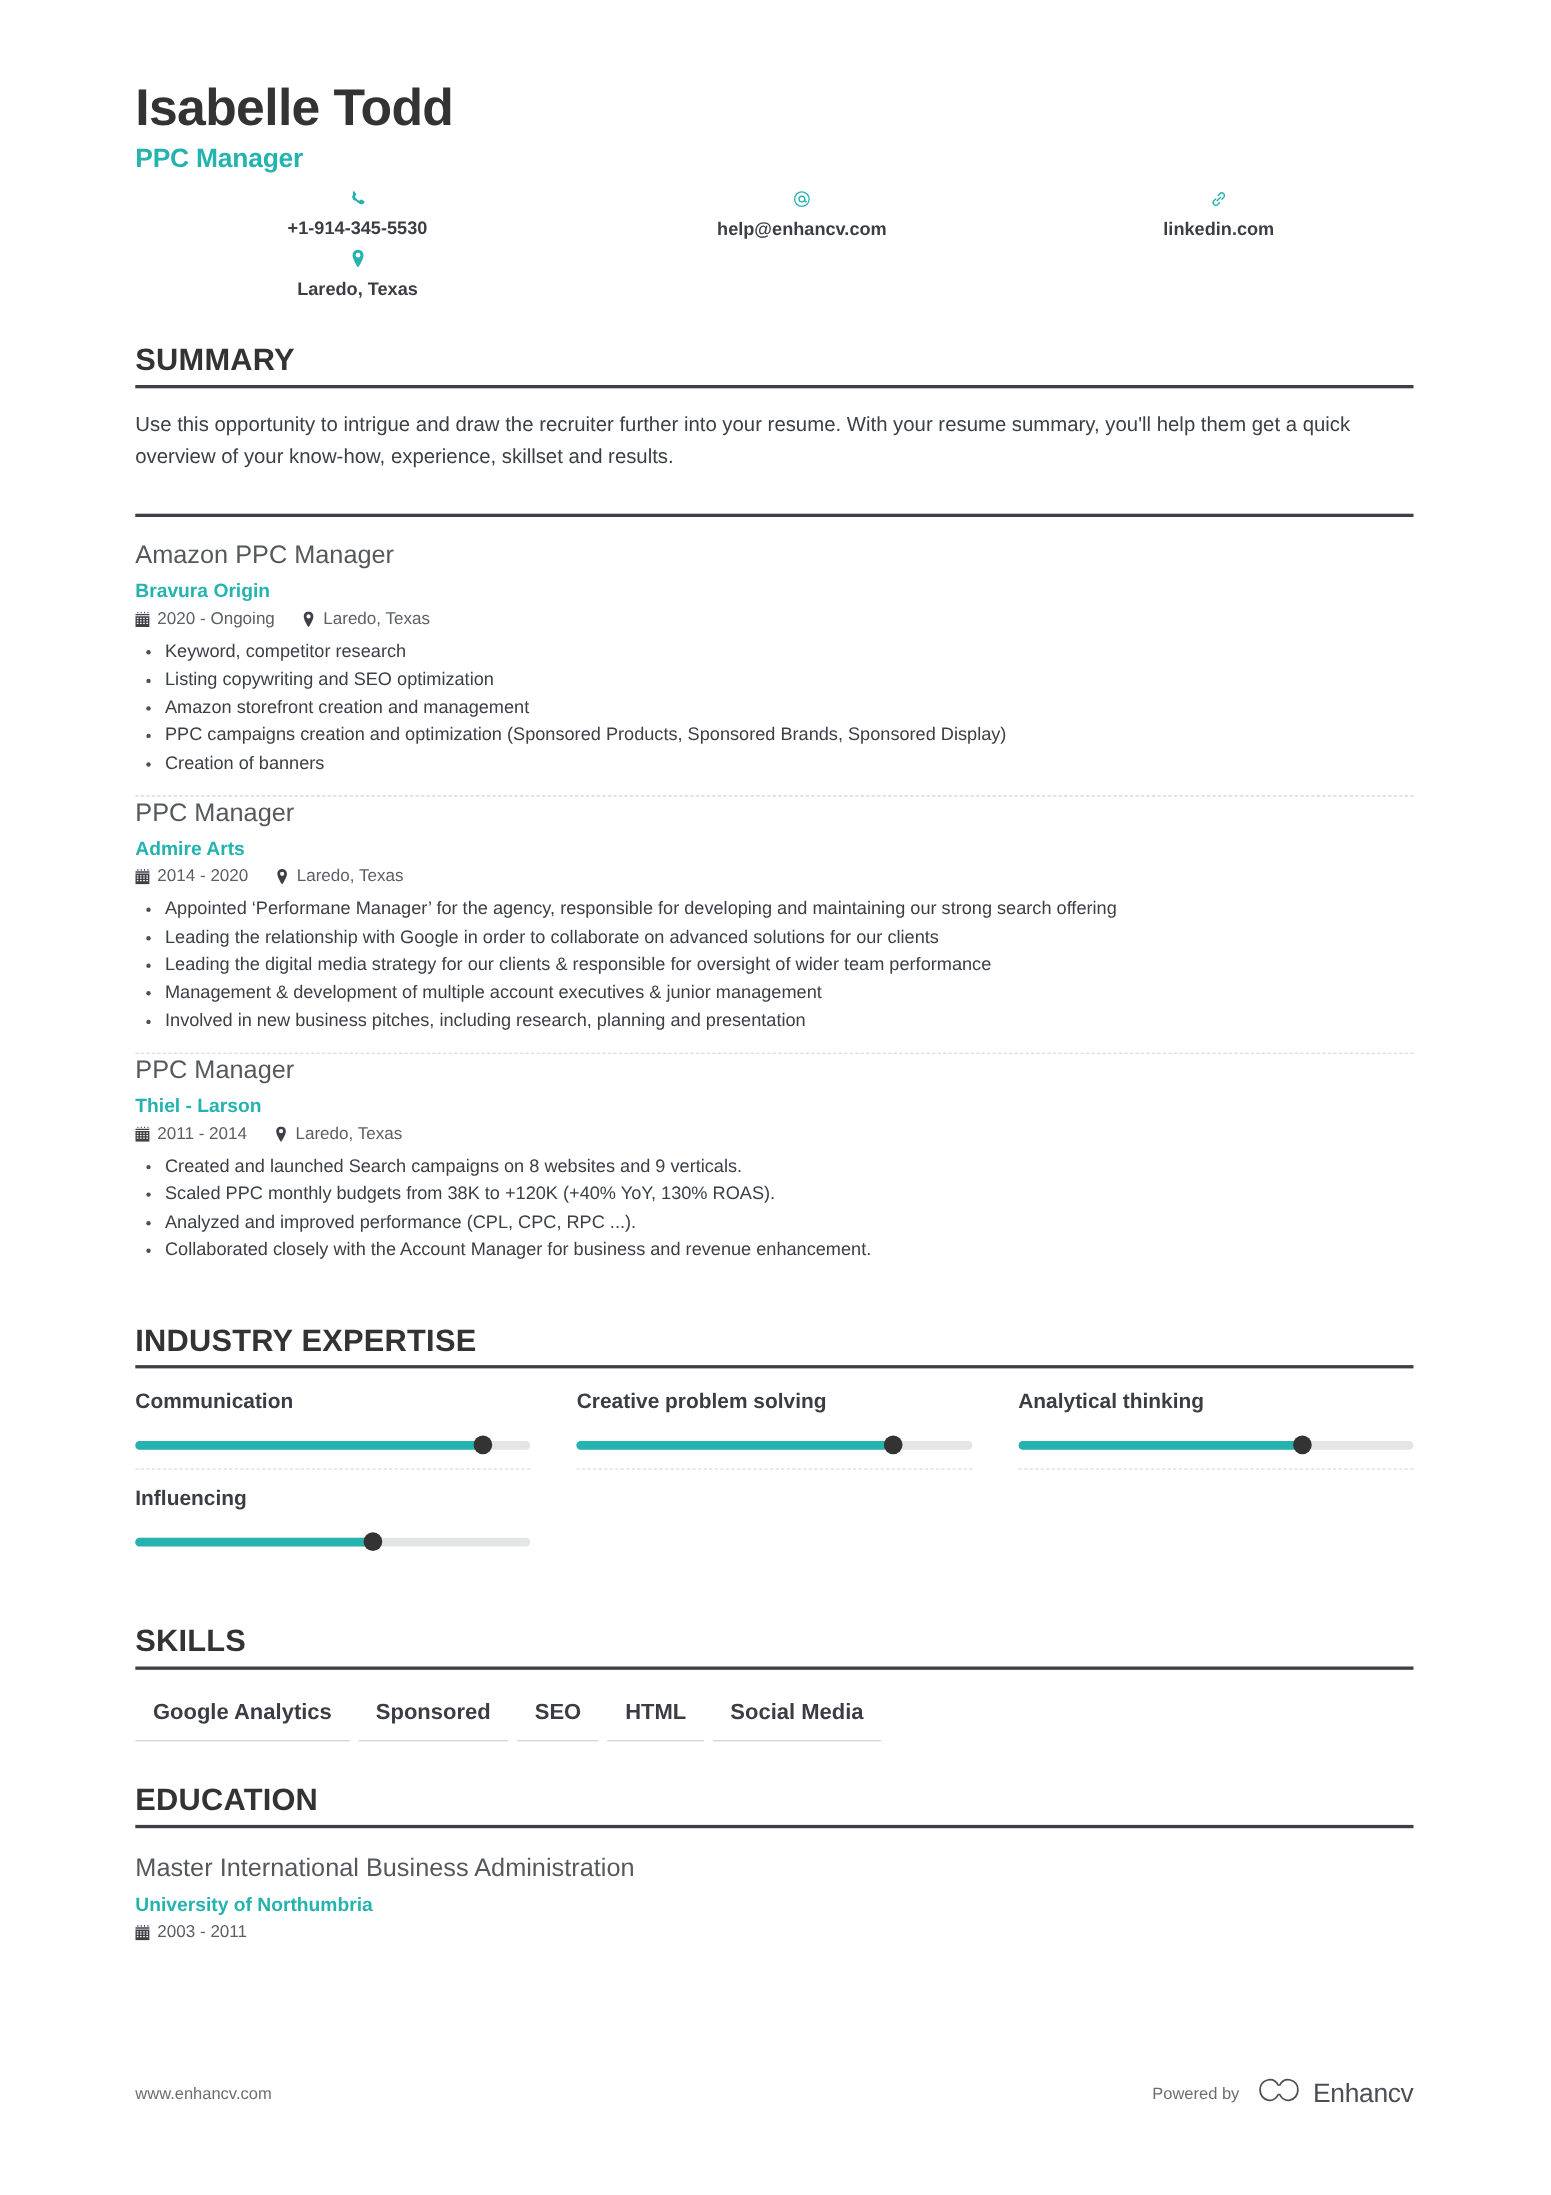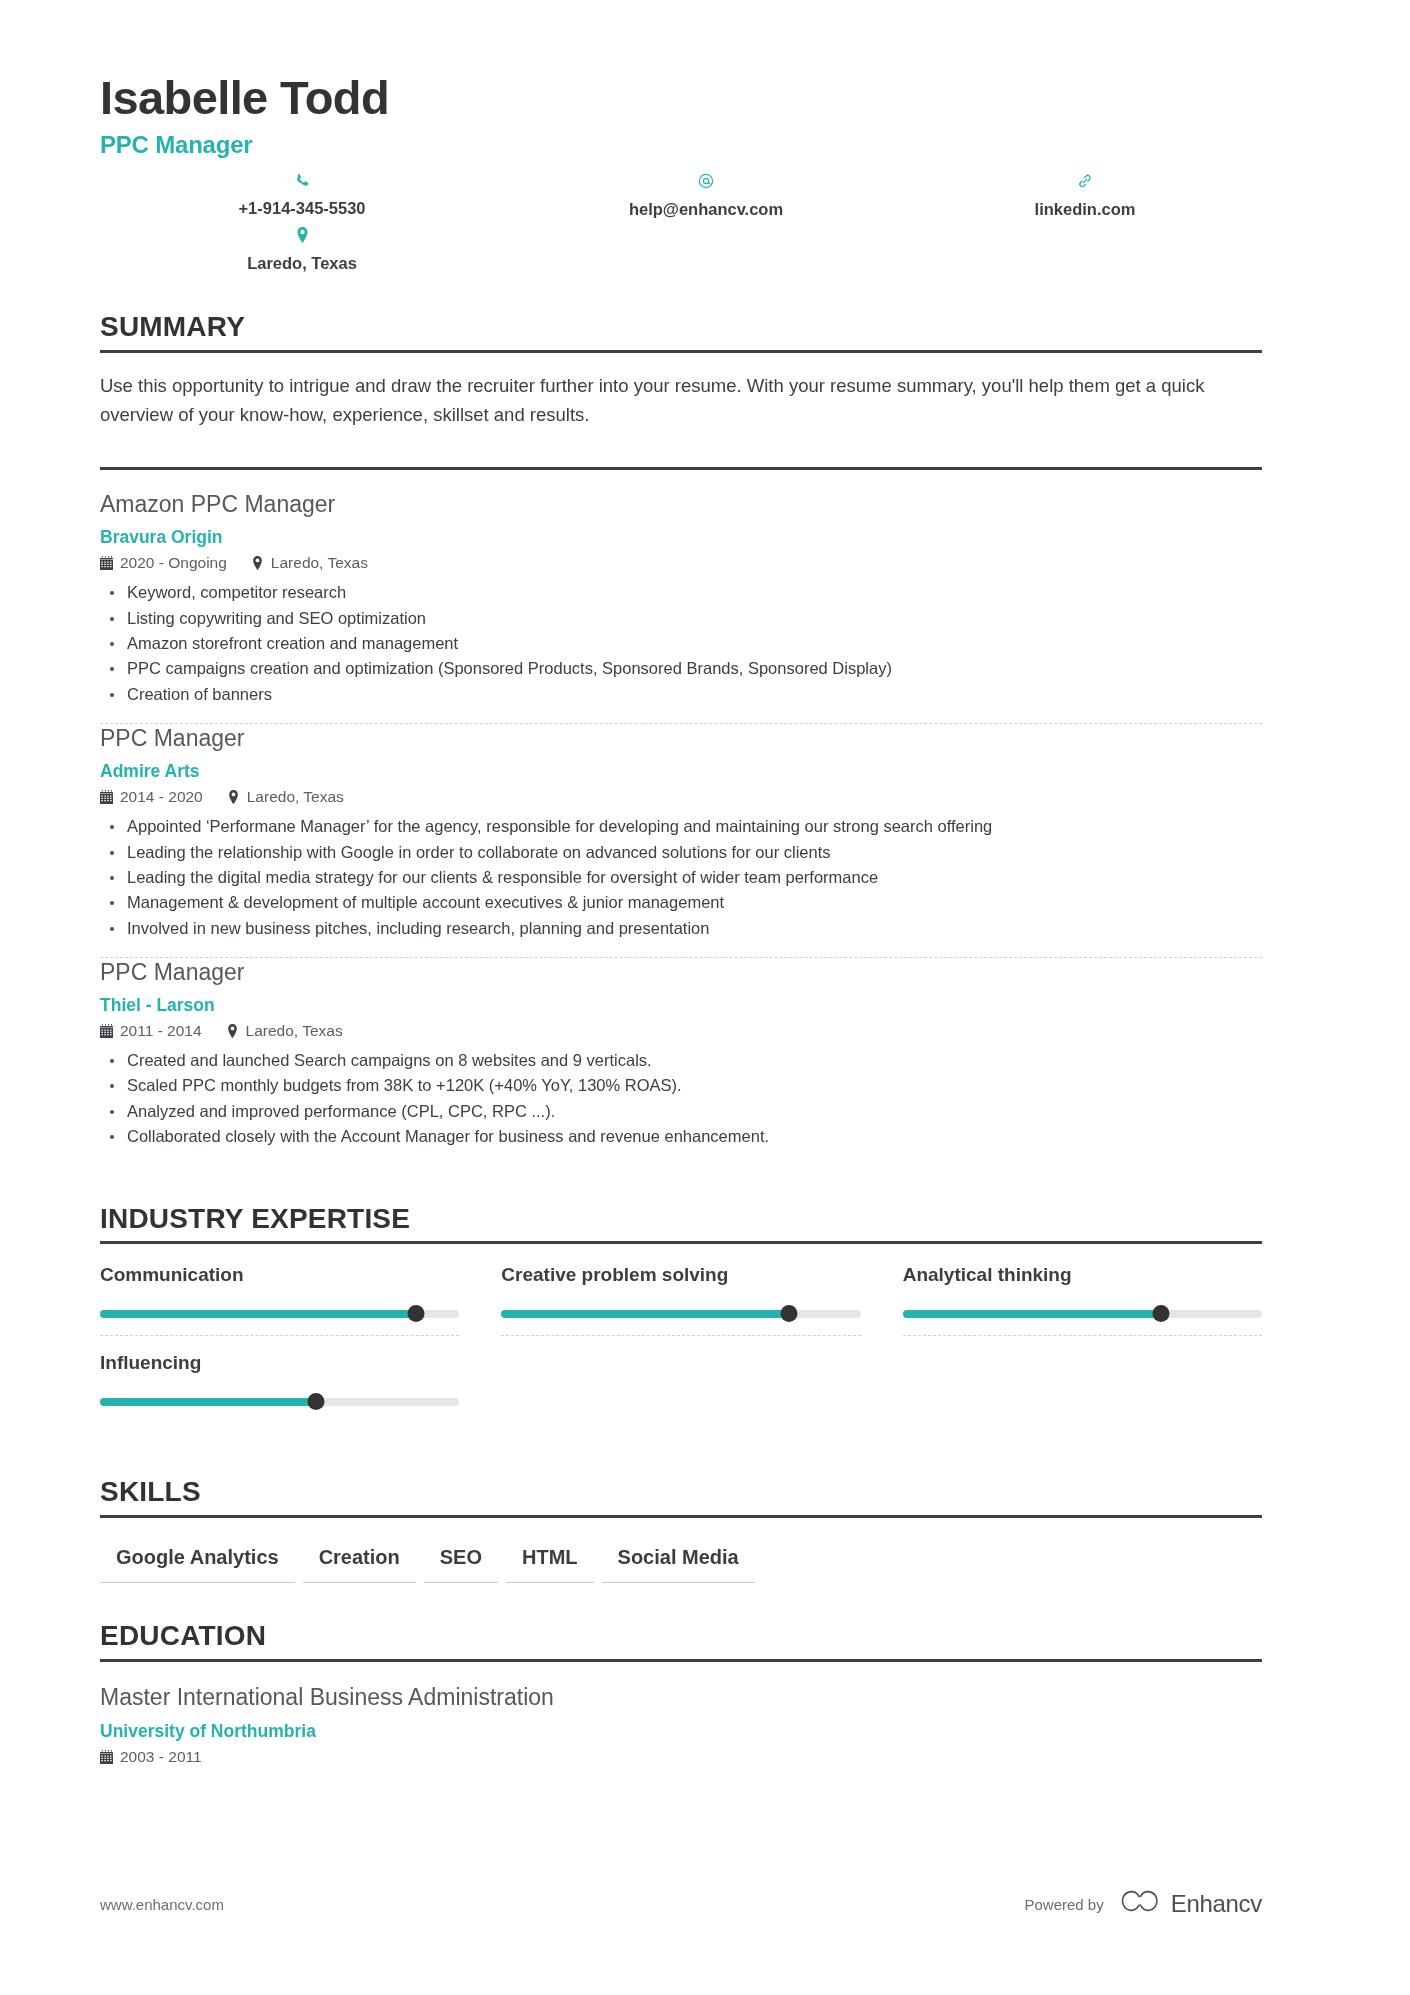--- a/index.html
+++ b/index.html
@@ -9,20 +9,21 @@
     background: #ffffff;
     font-family: "Liberation Sans", sans-serif;
     -webkit-font-smoothing: antialiased;
   }
   .page {
     position: relative;
     width: 1362px;
     height: 1995px;
     background: #fff;
     padding: 0 100px;
+    margin-left: 23px;
   }
 
   
   .header { padding-top: 72px; }
   .name {
     font-size: 47px;
     font-weight: 700;
     color: #333333;
     letter-spacing: -0.6px;
     line-height: 1.12;
@@ -456,21 +457,21 @@
           </div>
         </div>
       </div>
   </div>
 
   <div class="section">
     <div class="section-title">SKILLS</div>
     <div class="section-rule"></div>
     <div class="skills-row" id="skills-row">
         <div class="skill-chip">Google Analytics</div>
-        <div class="skill-chip">Creation</div>
+        <div class="skill-chip">Sponsored</div>
         <div class="skill-chip">SEO</div>
         <div class="skill-chip">HTML</div>
         <div class="skill-chip">Social Media</div>
       </div>
   </div>
 
   <div class="section">
     <div class="section-title">EDUCATION</div>
     <div class="section-rule"></div>
     <div id="education-list">

